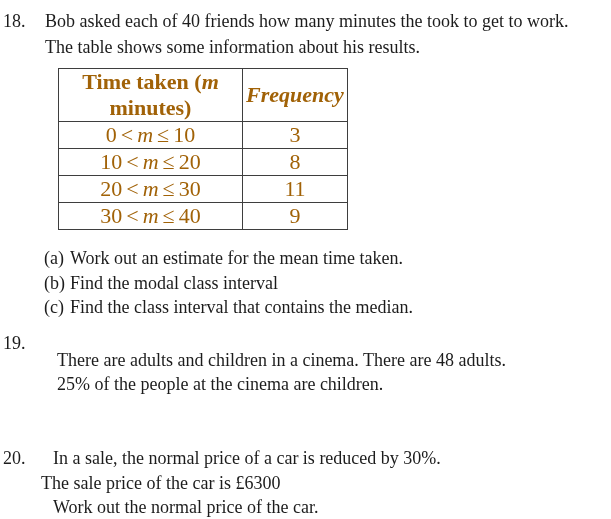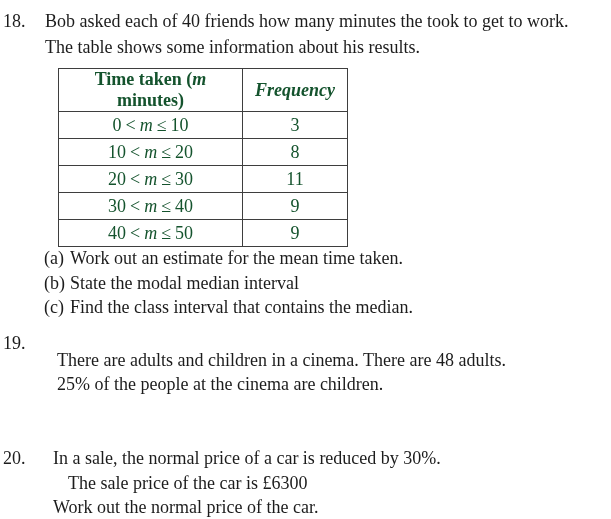--- a/index.html
+++ b/index.html
@@ -16,22 +16,22 @@
   .abs { position: absolute; white-space: nowrap; }
   .qnum { left: 3px; }
   .qline { line-height: 22px; text-align: right; }
 
   
   .freq-table {
     position: absolute;
     top: 68px;
     left: 58px;
     border-collapse: collapse;
-    font-size: 18px;
-    color: #14532d;
+    font-size: 22px;
+    color: #a16207;
   }
   .freq-table th, .freq-table td {
     border: 1px solid #3e3e3e;
     text-align: center;
     vertical-align: middle;
     height: 26px;
     padding: 0;
   }
   .freq-table .c1 { width: 183px; }
   .freq-table .c2 { width: 104px; font-style: italic; }
@@ -70,35 +70,31 @@
         <td>8</td>
       </tr>
       <tr>
         <td><span>20</span><span class="op">&lt;</span><span class="mvar">m</span><span class="op">≤</span><span>30</span></td>
         <td>11</td>
       </tr>
       <tr>
         <td><span>30</span><span class="op">&lt;</span><span class="mvar">m</span><span class="op">≤</span><span>40</span></td>
         <td>9</td>
       </tr>
-      <tr>
-        <td><span>40</span><span class="op">&lt;</span><span class="mvar">m</span><span class="op">≤</span><span>50</span></td>
-        <td>9</td>
-      </tr>
     </tbody>
   </table>
 
   <div class="parts">
     <div class="part"><span class="plabel">(a)</span><span>Work out an estimate for the mean time taken.</span></div>
-    <div class="part"><span class="plabel">(b)</span><span>State the modal median interval</span></div>
+    <div class="part"><span class="plabel">(b)</span><span>Find the modal class interval</span></div>
     <div class="part"><span class="plabel">(c)</span><span>Find the class interval that contains the median.</span></div>
   </div>
 
   <div class="abs qnum qline" style="top:332px;">19.</div>
   <div class="abs qline" style="top:349px; left:57px;">There are adults and children in a cinema. There are 48 adults.</div>
   <div class="abs qline" style="top:373px; left:57px;">25% of the people at the cinema are children.</div>
 
   <div class="abs qnum qline" style="top:447px;">20.</div>
   <div class="abs qline" style="top:447px; left:53px;">In a sale, the normal price of a car is reduced by 30%.</div>
-  <div class="abs qline" style="top:472px; left:68px;">The sale price of the car is £6300</div>
+  <div class="abs qline" style="top:472px; left:41px;">The sale price of the car is £6300</div>
   <div class="abs qline" style="top:496px; left:53px;">Work out the normal price of the car.</div>
 
 </div>
 
 </body></html>

